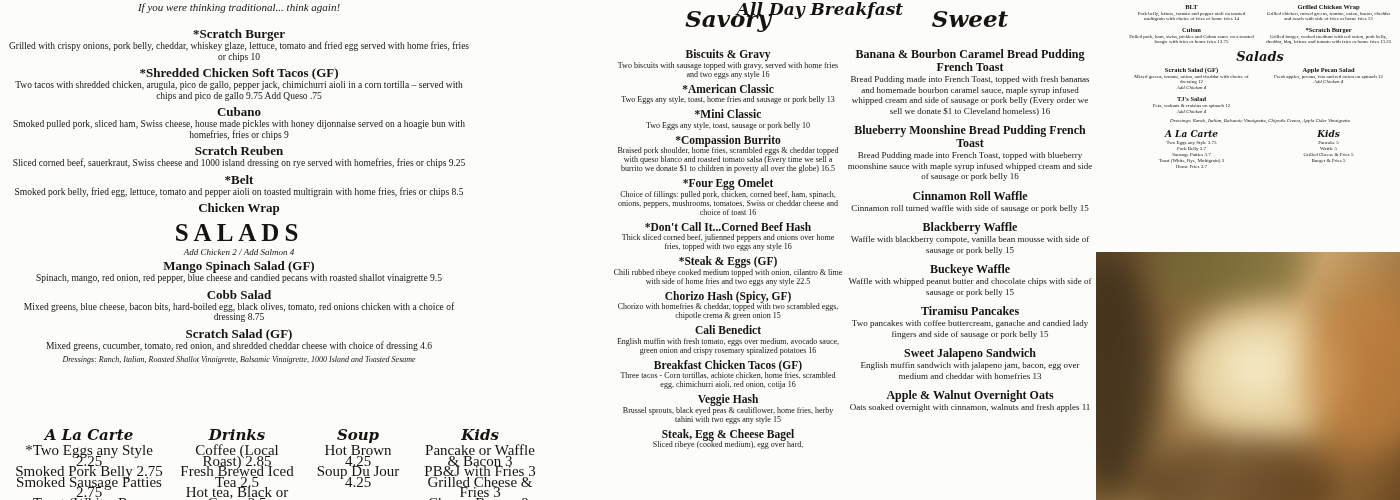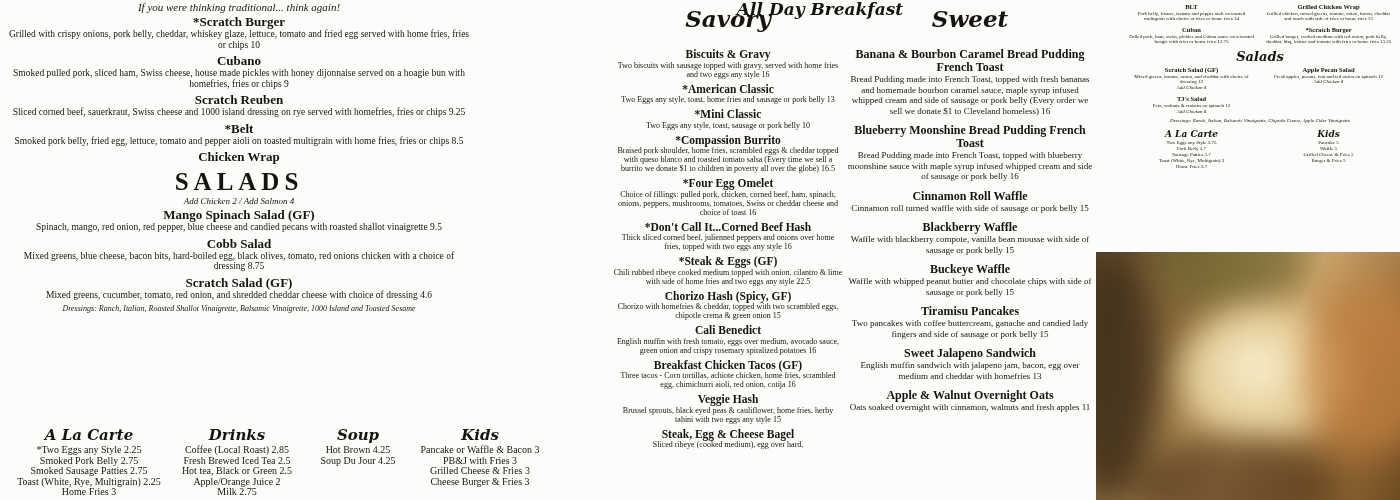--- a/index.html
+++ b/index.html
@@ -6,32 +6,32 @@
   html,body { width:1400px; height:500px; }
   body {
     position:relative; overflow:hidden;
     background:#fcfcfa; color:#17130f;
     font-family:"Liberation Serif", serif;
   }
   .script { font-family:"DejaVu Serif", serif; font-style:italic; font-weight:bold; }
 
   
   .panel-left { position:absolute; left:8px; top:1px; width:462px; text-align:center; }
-  .tagline { font-size:11px; font-style:italic; margin-bottom:2px; }
+  .tagline { font-size:11px; font-style:italic; margin-bottom:14px; }
   .mi { margin-bottom:4px; }
   .mi h3 { font-size:13px; line-height:14px; font-weight:bold; }
   .mi p  { font-size:9.5px; line-height:10.5px; }
   .salads-title { font-size:25px; line-height:28px; font-weight:bold; letter-spacing:5px; margin-top:2px; }
   .salads-add { font-size:9px; font-style:italic; margin-bottom:2px; }
   .dressings { font-size:8px; font-style:italic; margin-top:1px; }
 
   
   .bottom-row { position:absolute; left:14px; top:427px; display:flex; gap:14px; text-align:center; }
   .bcol .btitle { font-size:15px; line-height:16px; margin-bottom:2px; }
-  .bcol .bline { font-size:10px; line-height:10.5px; }
+  .bcol .bline { font-size:15px; line-height:10.5px; }
   .w-alc { width:150px; } .w-drinks { width:118px; } .w-soup { width:96px; } .w-kids { width:120px; }
 
   
   .adb-header { position:absolute; left:690px; top:0; width:260px; text-align:center; font-size:17px; line-height:18px;font-style:italic; }
   .col-savory { position:absolute; left:613px; top:6px; width:230px; text-align:center; }
   .col-sweet  { position:absolute; left:846px; top:6px; width:248px; text-align:center; }
   .col-title { font-size:23px; line-height:26px; margin-bottom:16px; }
   .sv .mi { margin-bottom:4px; }
   .sv .mi h3 { font-size:11.5px; line-height:12.5px; }
   .sv .mi p  { font-size:8px; line-height:9px; }
@@ -70,20 +70,24 @@
   <section class="panel-left">
     <div class="tagline">If you were thinking traditional... think again!</div>
 
     <div>
 
         <div class="mi">
           <h3>*Scratch Burger</h3>
           <p>Grilled with crispy onions, pork belly, cheddar, whiskey glaze, lettuce, tomato and fried egg served with home fries, fries or chips 10</p>
         </div>
 
+        <div class="mi">
+          <h3>*Shredded Chicken Soft Tacos (GF)</h3>
+          <p>Two tacos with shredded chicken, arugula, pico de gallo, pepper jack, chimichurri aioli in a corn tortilla – served with chips and pico de gallo 9.75 Add Queso .75</p>
+        </div>
 
         <div class="mi">
           <h3>Cubano</h3>
           <p>Smoked pulled pork, sliced ham, Swiss cheese, house made pickles with honey dijonnaise served on a hoagie bun with homefries, fries or chips 9</p>
         </div>
 
         <div class="mi">
           <h3>Scratch Reuben</h3>
           <p>Sliced corned beef, sauerkraut, Swiss cheese and 1000 island dressing on rye served with homefries, fries or chips 9.25</p>
         </div>

